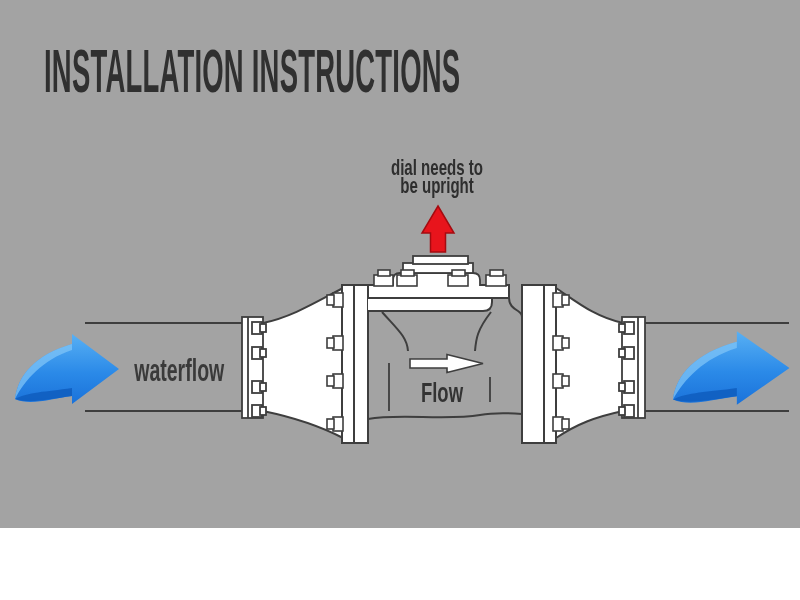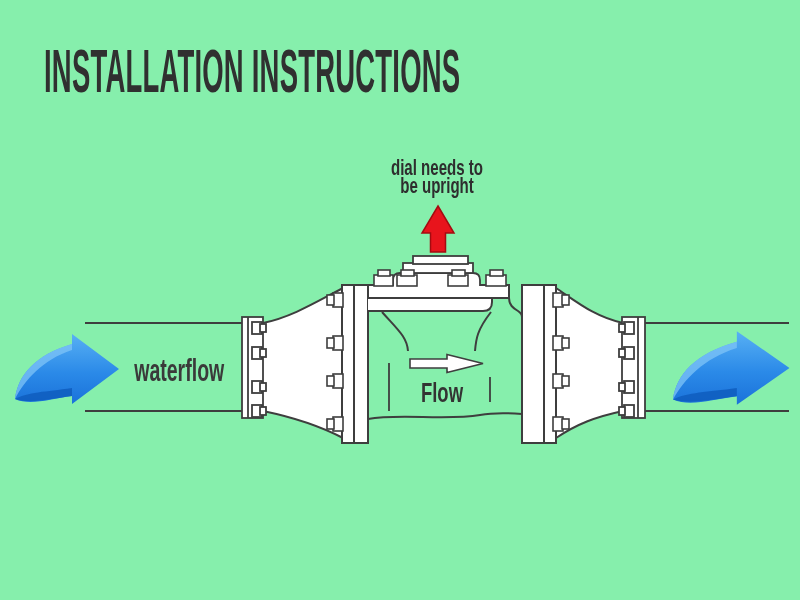--- a/index.html
+++ b/index.html
@@ -1,17 +1,17 @@
 <!DOCTYPE html>
 <html><head>
 <meta charset="utf-8">
 <style>
   html,body{margin:0;padding:0;background:#fff;}
   .stage{
-    position:relative;width:800px;height:600px;background:#86efac;
+    position:relative;width:800px;height:528px;background:#a3a3a3;
     overflow:hidden;font-family:"Liberation Sans",sans-serif;
   }
   .title{
     position:absolute;left:44px;top:36px;margin:0;
     font-size:61px;font-weight:bold;color:#303030;letter-spacing:0.5px;
     white-space:nowrap;transform:scaleX(0.45);transform-origin:0 0;
   }
   .label{
     position:absolute;font-weight:bold;color:#333333;white-space:nowrap;
     text-align:center;

